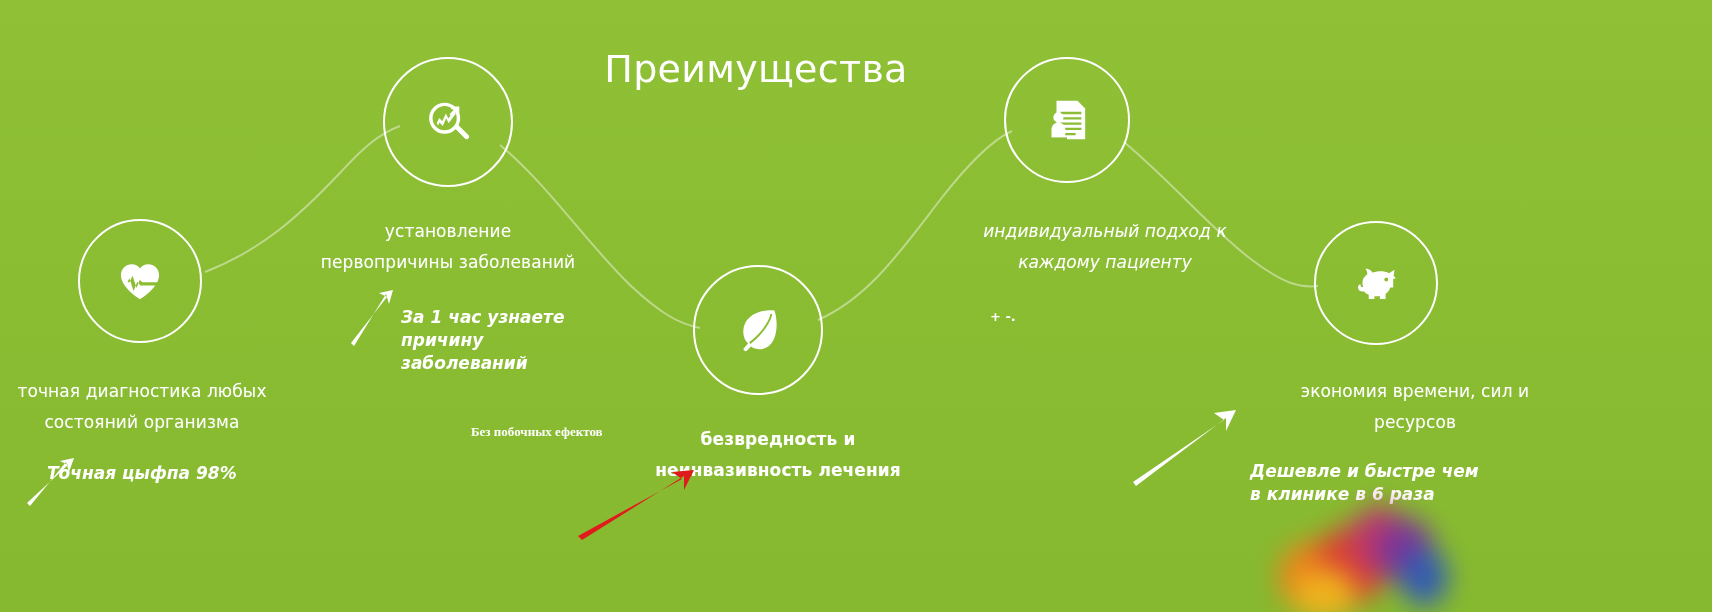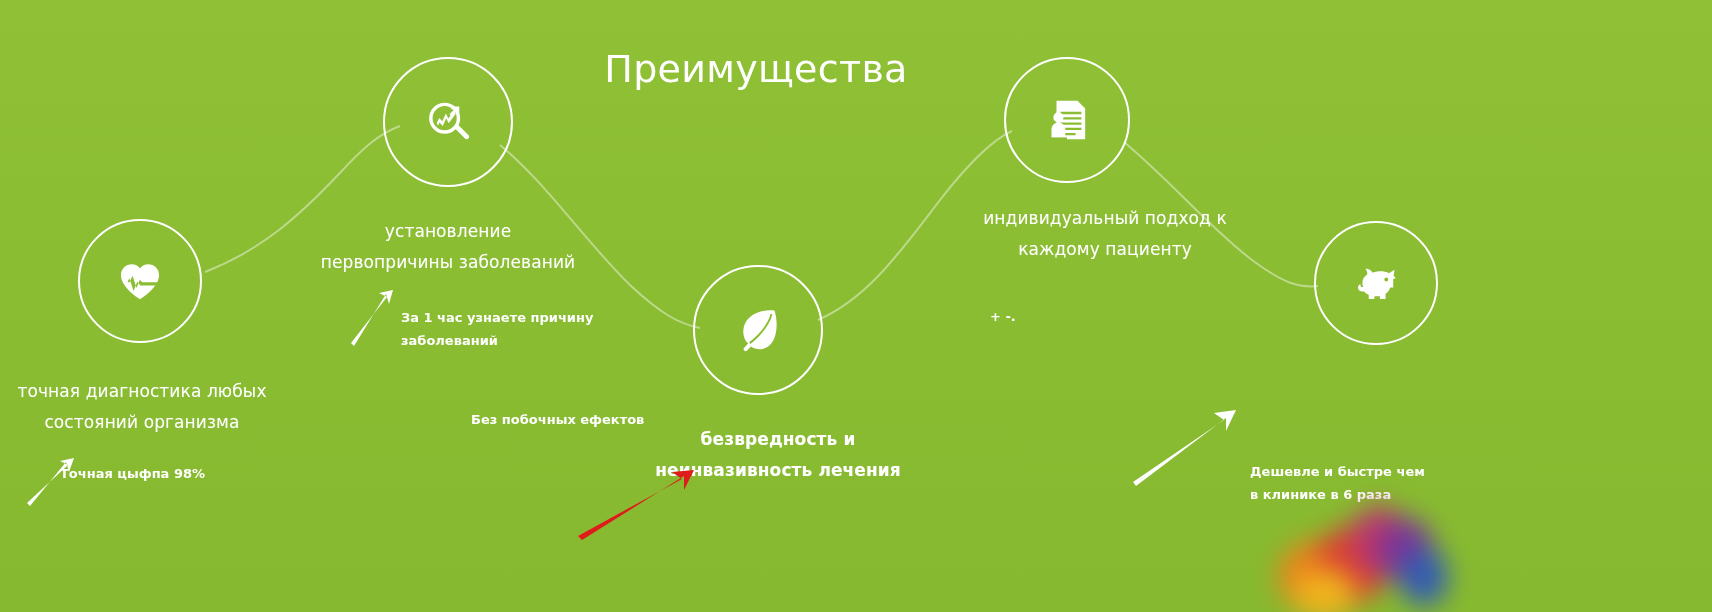--- a/index.html
+++ b/index.html
@@ -41,24 +41,25 @@
     text-align:center;
     font-weight:400;
     letter-spacing:.1px;
     text-shadow:0 0 1px rgba(255,255,255,.25);
     white-space:pre-line;
   }
   .note {
     position:absolute;
     color:#ffffff;
     font-family:"DejaVu Sans", sans-serif;
-    font-size:13px;
+    font-size:17px;
     line-height:23px;
     font-weight:700;
     white-space:pre-line;
+    font-style:italic;
   }
   .tiny {
     position:absolute;
     color:#ffffff;
     font-family:"DejaVu Sans", sans-serif;
     font-size:13px;
     font-weight:700;
   }
   .arrow { position:absolute; }
 
@@ -104,21 +105,21 @@
         <path fill="#8bbd33" d="M2 23.5h10.5l3.3-7.2 4.4 13.4 3.6-9.2 2.6 3h19.6v3.4H24.6l-3.6-4.1-4 10.3-4.7-14.2-2.1 4.6H2z"></path>
       </svg>
     </span>
   </div>
   <div class="caption" style="left:-28px;top:376px;width:340px;">точная диагностика любых
 состояний организма</div>
 
   <svg class="arrow" style="left:22px;top:452px;" width="66" height="56" viewBox="0 0 66 56">
     <path fill="#ffffff" d="M8 54 L44 10 L47 20 L52 6 L38 9 L46 13 L5 51 Z"></path>
   </svg>
-  <div class="note" style="left:60px;top:462px;width:260px;">Точная цыфпа 98%</div>
+  <div class="note" style="left:47px;top:462px;width:260px;">Точная цыфпа 98%</div>
 
   <div class="circle" style="left:383px;top:57px;width:130px;height:130px;">
     <span>
       <svg width="46" height="46" viewBox="0 0 48 48">
         <circle cx="20.5" cy="20" r="14.4" fill="none" stroke="#ffffff" stroke-width="3.6"></circle>
         <path fill="#ffffff" d="M30.6 30.1l3.6-3.6 11.1 11.1c1 1 1 2.6 0 3.6s-2.6 1-3.6 0z"></path>
         <path fill="#ffffff" d="M12.3 24.8l2.6-5 3.1 3.4 3.8-8.1 2.5 5.2 5.3-6.9 2.6 1.9-7.6 9.9-2.4-5-3.7 7.9-3.3-3.6-1.7 3.4z"></path>
         <path fill="#ffffff" d="M27.4 7.7h8.4v8.4h-3v-3.3l-5.2 5.2-2.1-2.1 5.2-5.2h-3.3z"></path>
       </svg>
     </span>
@@ -136,52 +137,54 @@
     <span>
       <svg width="44" height="48" viewBox="0 0 44 48">
         <path fill="#ffffff" d="M38.5 4.5C22 3 8 11 7.3 24.6c-.3 5.4 1.6 9.9 4.8 13L8 41.9a2 2 0 0 0 2.8 2.8l4.2-4.2c3.3 2.3 7.4 3.3 11.6 2.4C40.4 40 43.3 19.9 38.5 4.5z"></path>
         <path fill="#8bbd33" d="M36.4 8.3c-2.4 9.9-10.7 21-21.9 29.6l-1.3-1.6C24.1 27.9 32.3 17.3 34.6 7.8z"></path>
       </svg>
     </span>
   </div>
   <div class="caption" style="left:618px;top:424px;width:320px;font-weight:bold;">безвредность и
 неинвазивность лечения</div>
 
-  <div class="tiny" style="left:471px;top:412px;width:220px;">Без побочных ефектов</div>
+  <div class="tiny" style="left:471px;top:424px;width:220px;font-family:Liberation Serif, serif;">Без побочных ефектов</div>
 
   <svg class="arrow" style="left:572px;top:466px;" width="126" height="78" viewBox="0 0 126 78">
     <path fill="#e01b1b" d="M10 74 L112 10 L112 24 L122 4 L100 6 L110 13 L6 70 Z"></path>
   </svg>
 
   <div class="circle" style="left:1004px;top:57px;width:126px;height:126px;">
     <span>
       <svg width="44" height="44" viewBox="0 0 46 46">
         <path fill="#ffffff" d="M12 3h22l8 8v32H12z"></path>
         <path fill="#8bbd33" d="M16 14.5h22v2.4H16zm0 5.5h22v2.4H16zm0 5.5h22v2.4H16zm0 5.5h22v2.4H16zm0 5.5h16v2.4H16z"></path>
         <path fill="#ffffff" d="M18.5 7.5h9v5h-9z"></path>
         <path fill="#ffffff" d="M14 25.5c4 0 7.2 3.2 7.2 7.2v9.8H6.8v-9.8c0-4 3.2-7.2 7.2-7.2z"></path>
         <circle cx="14" cy="20.3" r="5.3" fill="#ffffff"></circle>
         <path fill="#8bbd33" d="M5 41.2h18v3H5z"></path>
       </svg>
     </span>
   </div>
-  <div class="caption" style="left:905px;top:203px;width:400px;">индивидуальный подход к
+  <div class="caption" style="left:905px;top:216px;width:400px;font-style:italic;">индивидуальный подход к
 каждому пациенту</div>
 
   <div class="tiny" style="left:990px;top:309px;width:120px;">+ -.</div>
 
   <div class="circle" style="left:1314px;top:221px;width:124px;height:124px;">
     <span>
       <svg width="46" height="40" viewBox="0 0 50 42">
         <path fill="#ffffff" d="M46.2 16.3c-.6-2.3-2-3.2-2-3.2l.9-6.4-5.9 3.6C36.4 9 33.2 8.3 29.7 8.3c-3.1 0-6 .6-8.4 1.6-1-2.3-3.7-4.4-7.9-4.6 1.6 1.9 2.1 4.3 2.2 6.3-3.3 2.3-5.4 5.6-5.4 9.3 0 1.5.3 2.9 1 4.2-.9.5-2 .4-2.6-.4-.7-1-.5-2.5-.5-2.5s-2.9 1.3-2.6 4.3c.3 3 3.3 4.3 6.5 3.7 1.3 1.5 3 2.8 5.1 3.7v4.6h6.2v-3.1c.7.1 1.4.1 2.1.1 1.3 0 2.6-.1 3.8-.4v3.4h6.2v-5.6c2.6-1.7 4.4-4.1 5-6.9h3.3v-9.5c.8 0 1.1-.4.5-.3z"></path>
         <circle cx="36.2" cy="17.2" r="2.1" fill="#8bbd33"></circle>
         <path fill="#8bbd33" d="M22.5 4.6h8.3v1.9h-8.3z"></path>
       </svg>
     </span>
   </div>
+  <div class="caption" style="left:1215px;top:376px;width:400px;">экономия времени, сил и
+ресурсов</div>
 
   <svg class="arrow" style="left:1130px;top:404px;" width="112" height="86" viewBox="0 0 112 86">
     <path fill="#ffffff" d="M6 82 L96 14 L96 27 L106 6 L84 9 L94 16 L3 78 Z"></path>
   </svg>
   <div class="note" style="left:1250px;top:460px;width:260px;">Дешевле и быстре чем
 в клинике в 6 раза</div>
 
   <div id="blob">
     <div class="b" style="left:0px;   top:44px; width:78px; height:74px; background:#f07f1a;"></div>
     <div class="b" style="left:38px;  top:30px; width:70px; height:78px; background:#e03a2f;"></div>

